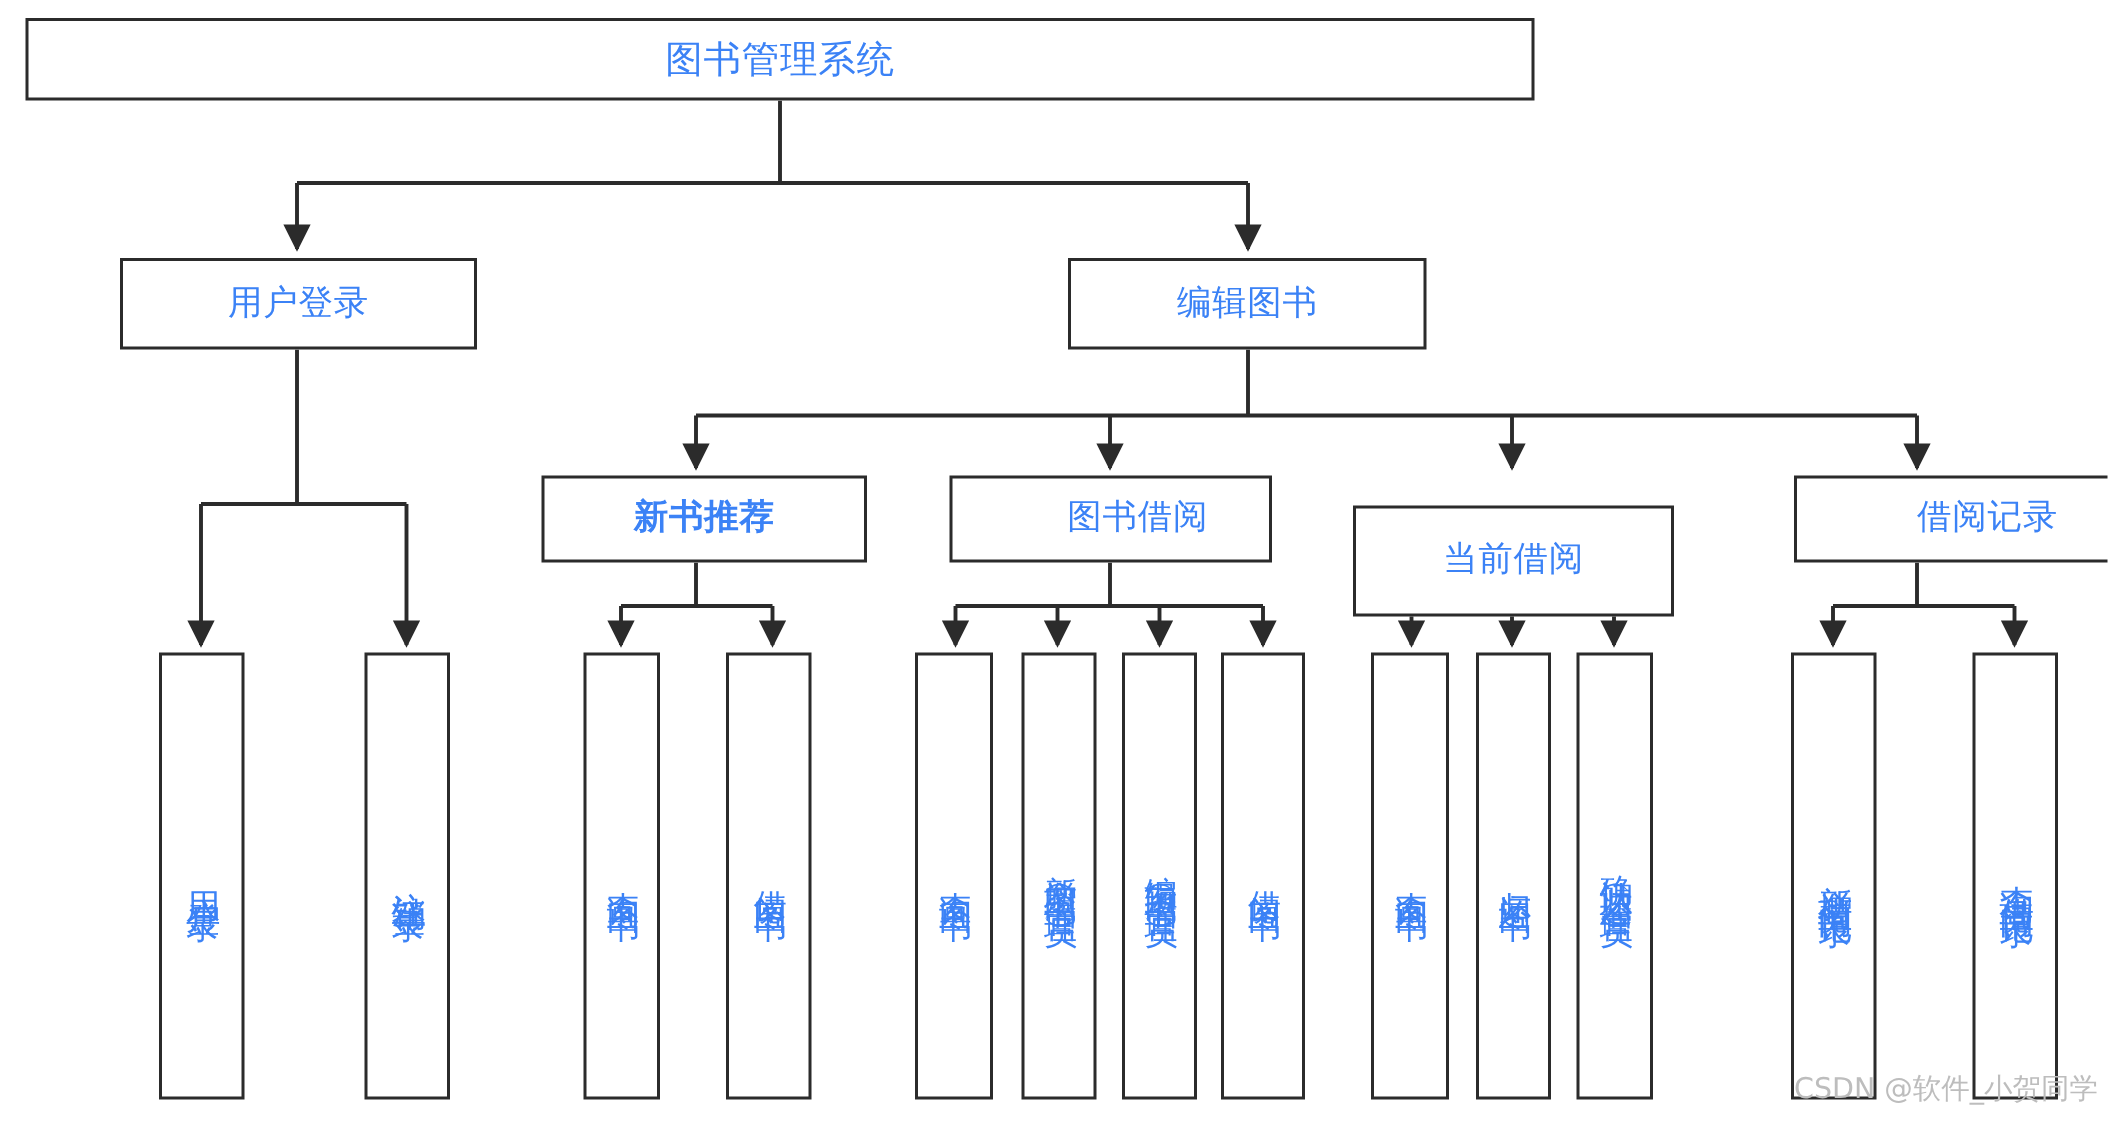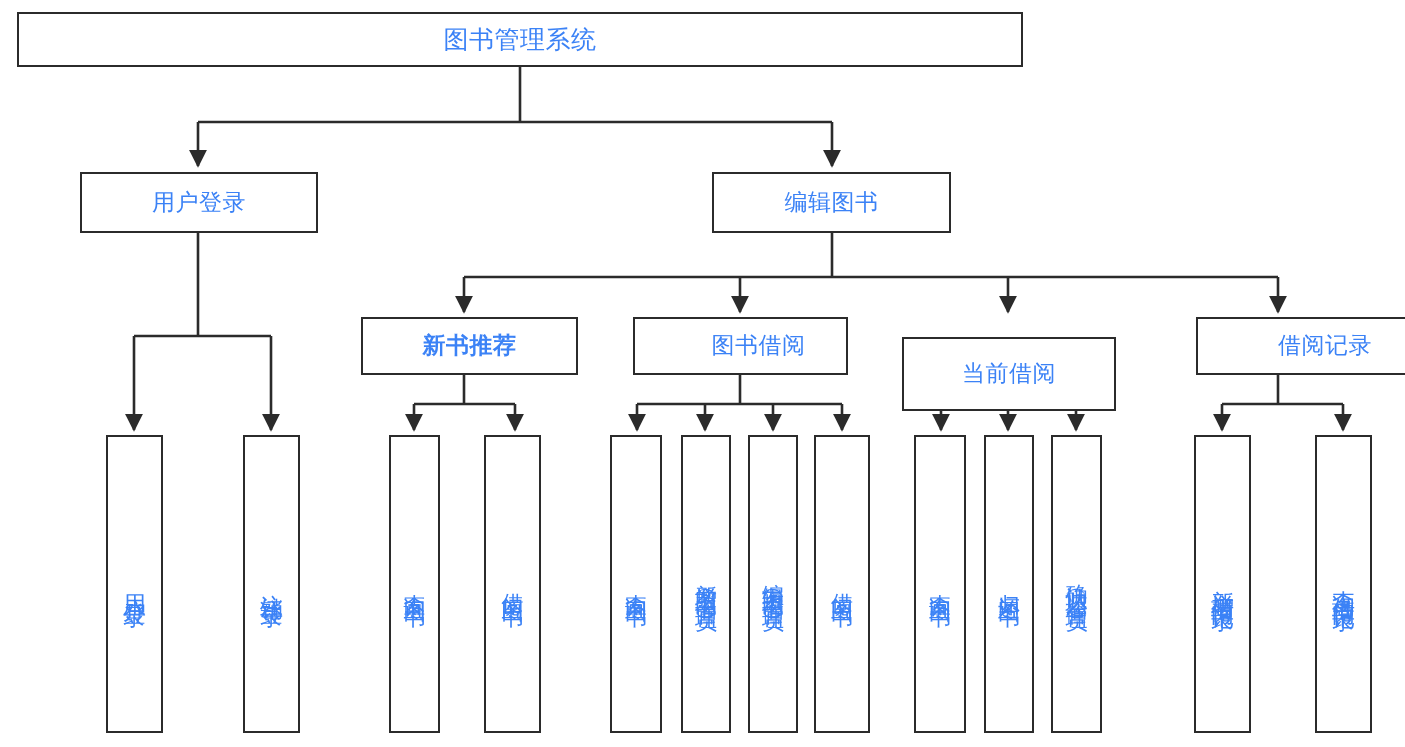--- a/index.html
+++ b/index.html
@@ -194,14 +194,15 @@
   </div>
 
   <div class="node-box vertical" style="left:1194px; top:435px; width:57px; height:298px; font-size:23px;">
     <span class="node-label">新增借阅记录</span>
   </div>
 
   <div class="node-box vertical" style="left:1315px; top:435px; width:57px; height:298px; font-size:23px;">
     <span class="node-label">查询借阅记录</span>
   </div>
 
+  <div class="watermark" style="left:1196px; top:713px;">CSDN @软件_小贺同学</div>
 
 </div>
 
 </body></html>

